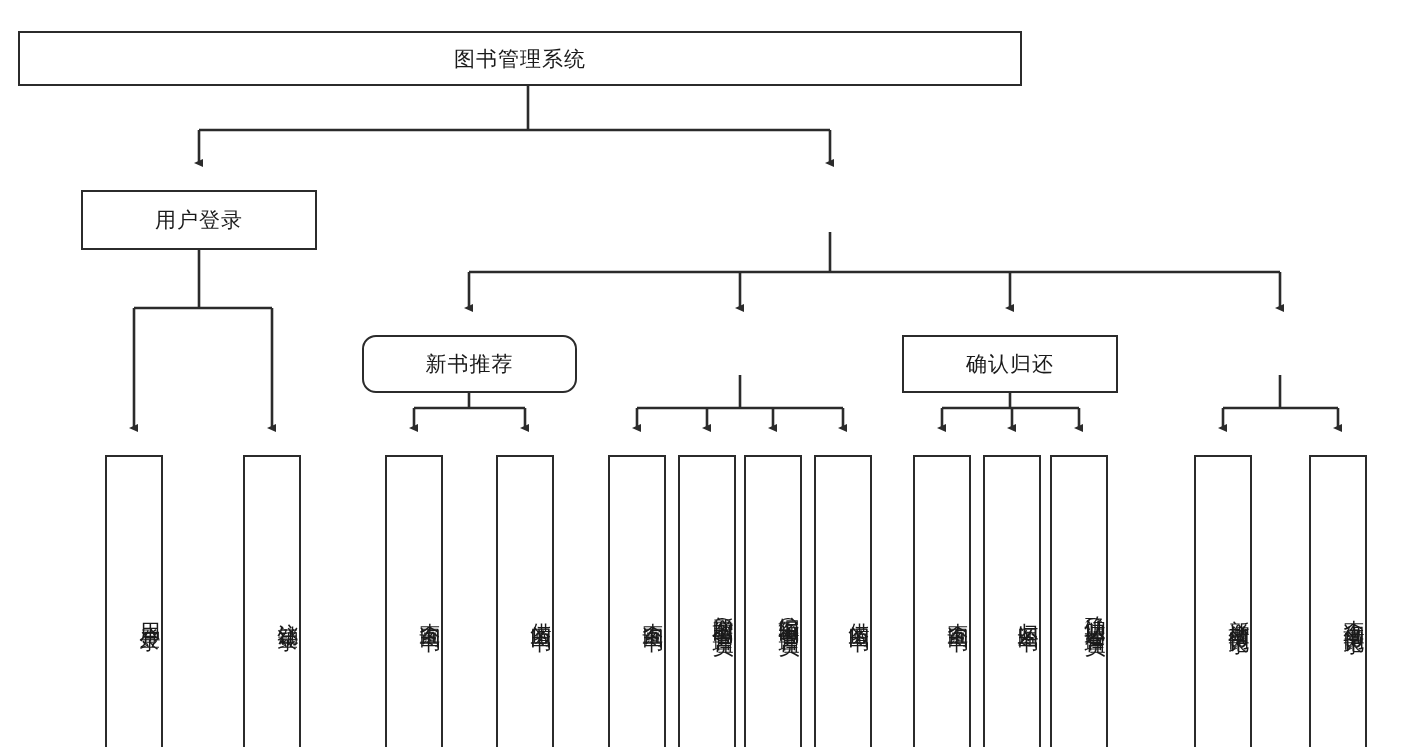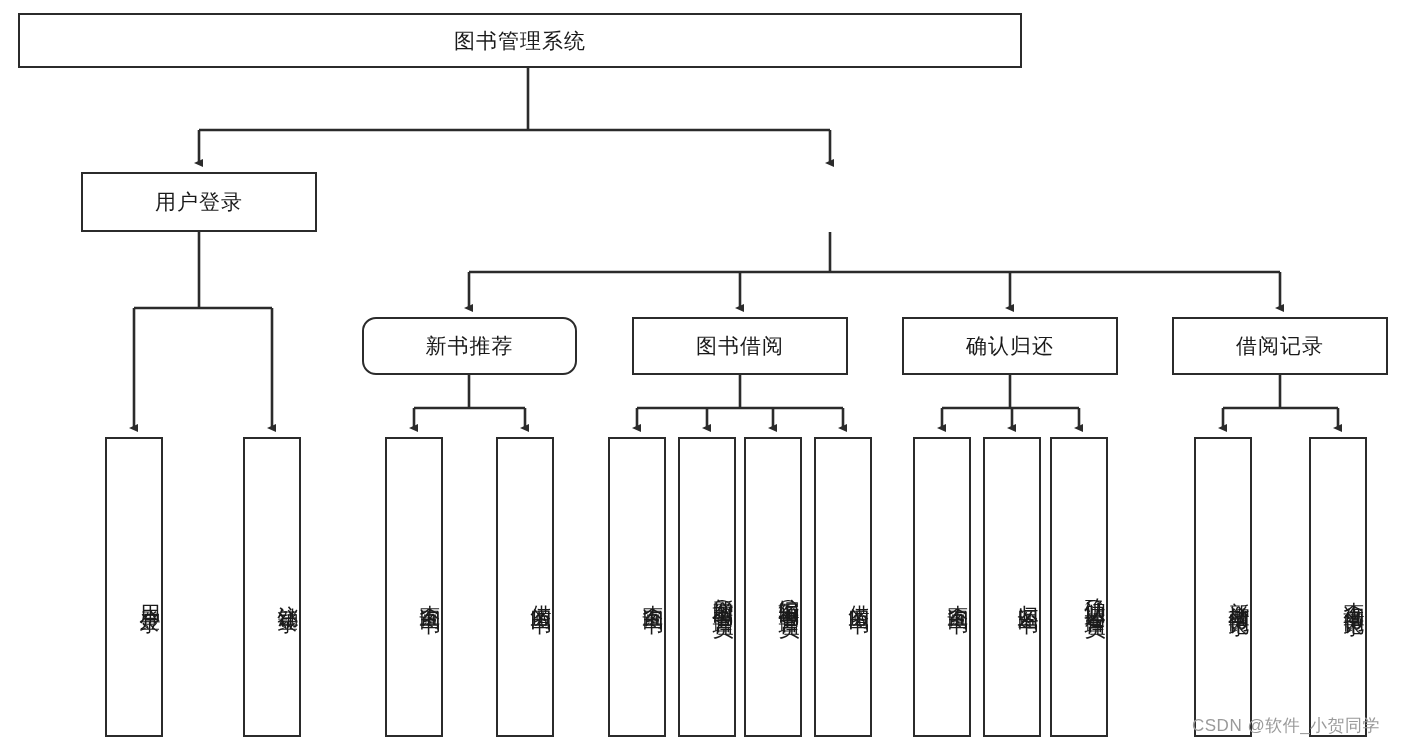--- a/index.html
+++ b/index.html
@@ -16,20 +16,21 @@
   .node{
     position:absolute;
     box-sizing:border-box;
     border:2px solid #2b2b2b;
     background:#ffffff;
     display:flex;
     align-items:center;
     justify-content:center;
     color:#1a1a1a;
     z-index:2;
+    margin-top:18px;
   }
   .node.h{
     font-size:21px;
     letter-spacing:1px;
     white-space:nowrap;
   }
   .node.v{
     writing-mode:vertical-rl;
     text-orientation:upright;
     font-size:21px;
@@ -124,28 +125,22 @@
     <span>图书管理系统</span>
   </div>
 
   <div class="node h" id="l2-a">
     <span>用户登录</span>
   </div>
 
   <div class="node h" id="l3-a">
     <span>新书推荐</span>
   </div>
-  <div class="node h" id="l3-b">
-    <span>图书借阅</span>
-  </div>
   <div class="node h" id="l3-c">
     <span>确认归还</span>
-  </div>
-  <div class="node h" id="l3-d">
-    <span>借阅记录</span>
   </div>
 
   <div class="node v leaf" style="left:105px">
     <span>用户登录</span>
   </div>
   <div class="node v leaf" style="left:243px">
     <span>注销登录</span>
   </div>
 
   <div class="node v leaf" style="left:385px">
@@ -178,15 +173,14 @@
     <span>确认归还（管理员）</span>
   </div>
 
   <div class="node v leaf" style="left:1194px">
     <span>新增借阅记录</span>
   </div>
   <div class="node v leaf" style="left:1309px">
     <span>查询借阅记录</span>
   </div>
 
-  <div class="watermark">CSDN @软件_小贺同学</div>
 
 </div>
 
 </body></html>

